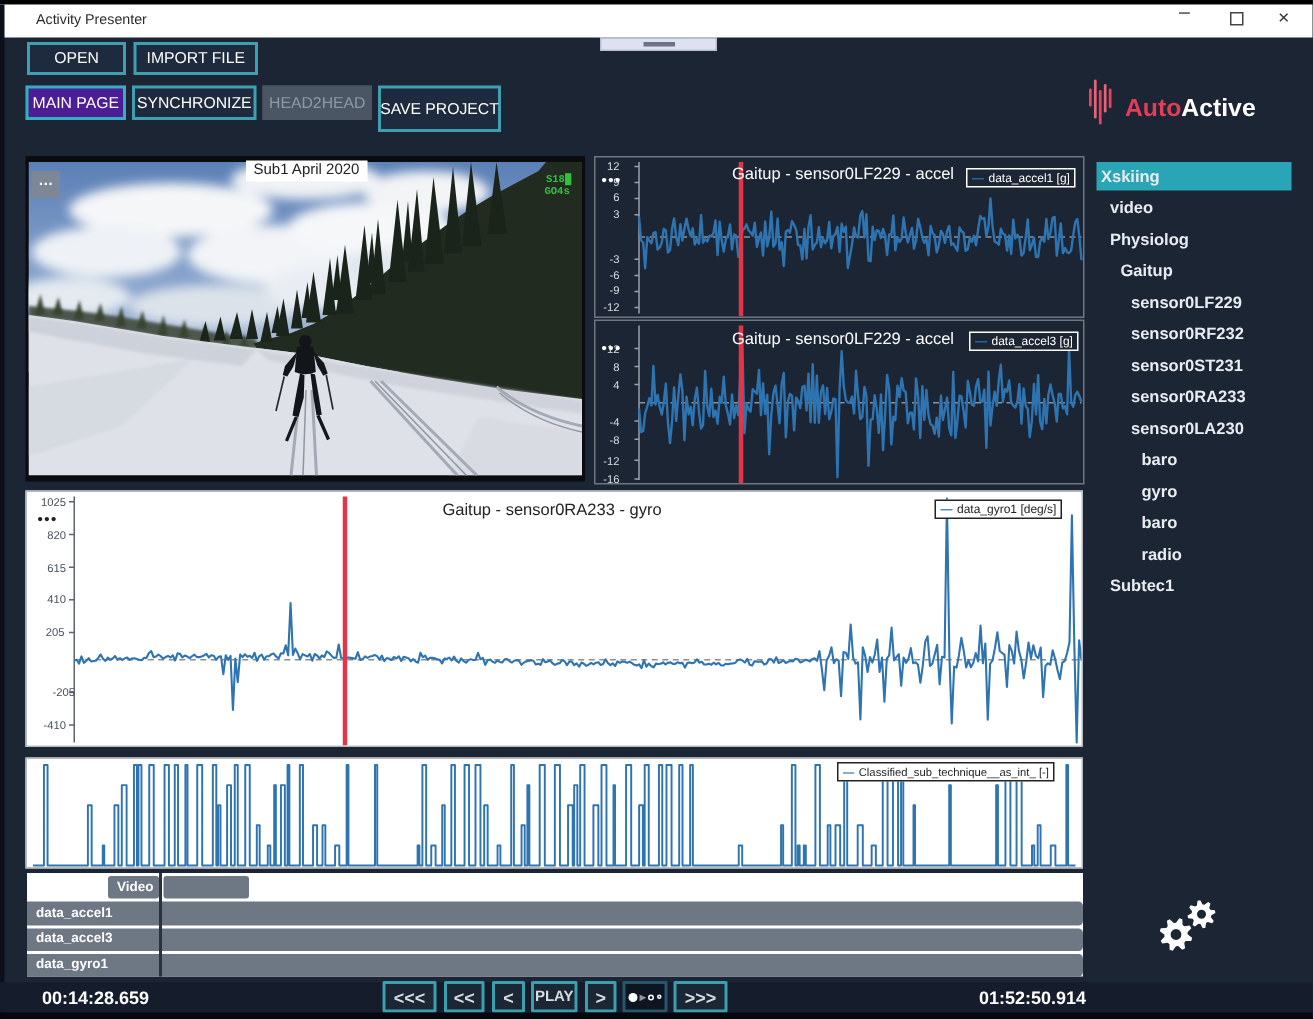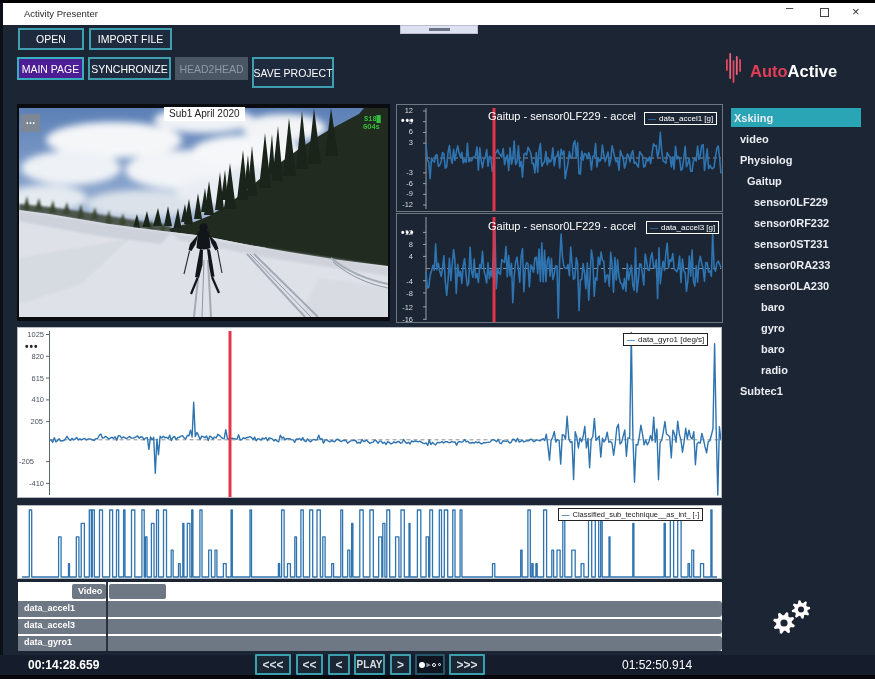--- a/index.html
+++ b/index.html
@@ -260,23 +260,24 @@
  </g>
  <polyline points="31.5,112.3 33.1,111.8 34.7,114.4 36.3,109.6 37.9,113.9 39.5,112.6 41.1,110.8 42.7,113.0 44.3,112.7 45.9,112.5 47.5,110.6 49.1,108.3 50.7,111.1 52.3,112.6 53.9,110.4 55.5,111.8 57.1,111.0 58.7,109.4 60.3,111.8 61.9,110.8 63.6,111.9 65.2,110.9 66.8,110.4 68.4,111.9 70.0,111.0 71.6,110.9 73.2,111.3 74.8,112.0 76.4,112.2 78.0,110.6 79.6,110.7 81.2,107.5 82.8,106.0 84.4,110.1 86.0,109.7 87.6,108.4 89.2,109.5 90.8,111.1 92.4,110.0 94.0,109.3 95.6,110.3 97.2,108.9 98.8,112.3 100.4,107.6 102.0,107.9 103.6,110.2 105.2,109.0 106.8,109.7 108.4,110.7 110.0,109.5 111.6,108.4 113.2,110.1 114.8,110.1 116.4,109.7 118.0,109.0 119.6,107.9 121.2,110.3 122.8,108.8 124.5,109.2 126.1,111.8 127.7,109.9 129.3,109.6 130.9,121.4 132.5,108.9 134.1,111.9 135.7,109.3 137.3,145.3 138.9,111.1 140.5,126.7 142.1,108.3 143.7,110.1 145.3,108.2 146.9,109.8 148.5,109.2 150.1,110.7 151.7,107.2 153.3,112.6 154.9,109.4 156.5,108.4 158.1,111.8 159.7,109.5 161.3,109.4 162.9,108.2 164.5,107.7 166.1,109.8 167.7,111.0 169.3,107.5 170.9,107.7 172.5,102.2 174.1,108.9 175.7,74.1 177.3,108.6 178.9,104.4 180.5,107.6 182.1,111.6 183.7,108.1 185.4,108.9 187.0,109.7 188.6,108.0 190.2,112.5 191.8,108.0 193.4,109.0 195.0,111.0 196.6,109.0 198.2,110.0 199.8,106.3 201.4,107.3 203.0,109.1 204.6,110.6 206.2,110.5 207.8,101.7 209.4,110.5 211.0,111.0 212.6,110.6 214.2,110.3 215.8,110.6 217.4,110.9 219.0,111.2 220.6,106.8 222.2,112.0 223.8,111.4 225.4,109.6 227.0,110.6 228.6,109.7 230.2,109.3 231.8,108.7 233.4,109.4 235.0,111.7 236.6,109.1 238.2,112.8 239.8,110.7 241.4,111.2 243.0,112.0 244.6,110.0 246.3,111.0 247.9,109.5 249.5,112.7 251.1,109.8 252.7,110.3 254.3,110.8 255.9,112.9 257.5,111.4 259.1,113.1 260.7,113.8 262.3,107.1 263.9,110.1 265.5,109.1 267.1,111.9 268.7,110.6 270.3,110.6 271.9,110.8 273.5,111.6 275.1,111.9 276.7,114.3 278.3,111.0 279.9,111.3 281.5,110.4 283.1,112.3 284.7,109.7 286.3,112.6 287.9,113.7 289.5,110.9 291.1,112.8 292.7,113.8 294.3,112.1 295.9,111.4 297.5,112.1 299.1,111.8 300.7,107.2 302.3,111.5 303.9,110.6 305.5,115.2 307.2,112.2 308.8,111.7 310.4,113.2 312.0,113.9 313.6,112.4 315.2,113.3 316.8,113.7 318.4,111.5 320.0,111.3 321.6,112.7 323.2,113.7 324.8,112.5 326.4,112.2 328.0,112.5 329.6,115.2 331.2,113.8 332.8,112.9 334.4,112.6 336.0,112.2 337.6,112.5 339.2,115.0 340.8,114.5 342.4,115.2 344.0,111.4 345.6,113.5 347.2,113.0 348.8,112.4 350.4,114.2 352.0,115.3 353.6,114.4 355.2,114.1 356.8,112.0 358.4,112.8 360.0,115.4 361.6,113.1 363.2,113.1 364.8,115.4 366.4,114.2 368.1,116.5 369.7,113.7 371.3,114.5 372.9,115.9 374.5,115.1 376.1,113.9 377.7,114.9 379.3,113.8 380.9,113.5 382.5,115.3 384.1,114.7 385.7,111.5 387.3,114.1 388.9,115.4 390.5,114.2 392.1,116.0 393.7,112.9 395.3,113.9 396.9,113.0 398.5,113.2 400.1,113.9 401.7,113.1 403.3,114.1 404.9,115.2 406.5,115.7 408.1,114.9 409.7,117.5 411.3,112.0 412.9,116.5 414.5,114.4 416.1,116.0 417.7,116.9 419.3,114.4 420.9,114.7 422.5,114.5 424.1,113.6 425.7,115.0 427.3,113.8 429.0,113.6 430.6,114.6 432.2,114.6 433.8,113.5 435.4,114.1 437.0,113.9 438.6,117.1 440.2,114.0 441.8,113.6 443.4,114.2 445.0,113.6 446.6,111.6 448.2,113.8 449.8,113.1 451.4,115.0 453.0,115.0 454.6,114.5 456.2,115.1 457.8,113.8 459.4,114.9 461.0,113.9 462.6,115.5 464.2,115.7 465.8,114.5 467.4,114.9 469.0,114.4 470.6,114.3 472.2,113.9 473.8,112.1 475.4,111.6 477.0,112.4 478.6,113.7 480.2,111.3 481.8,115.2 483.4,115.7 485.0,112.8 486.6,113.1 488.2,113.2 489.9,112.9 491.5,115.0 493.1,114.4 494.7,111.3 496.3,111.5 497.9,113.7 499.5,110.2 501.1,114.0 502.7,113.3 504.3,112.2 505.9,114.0 507.5,113.1 509.1,112.6 510.7,112.9 512.3,111.2 513.9,111.5 515.5,113.6 517.1,113.0 518.7,111.9 520.3,112.1 521.9,113.0 523.5,111.4 525.1,110.8 526.7,112.6 528.3,106.1 529.9,118.1 531.5,132.1 533.1,112.3 534.7,109.3 536.3,103.5 537.9,114.1 539.5,111.5 541.1,112.4 542.7,136.1 544.3,106.7 545.9,107.1 547.5,111.3 549.1,88.3 550.8,110.6 552.4,114.4 554.0,113.5 555.6,151.6 557.2,103.6 558.8,109.2 560.4,120.0 562.0,110.0 563.6,113.7 565.2,108.3 566.8,98.3 568.4,119.9 570.0,110.4 571.6,139.8 573.2,111.1 574.8,108.9 576.4,90.4 578.0,112.3 579.6,110.1 581.2,108.1 582.8,129.1 584.4,110.3 586.0,113.9 587.6,111.4 589.2,104.1 590.8,114.2 592.4,113.5 594.0,115.2 595.6,127.2 597.2,115.8 598.8,99.9 600.4,96.2 602.0,116.0 603.6,114.3 605.2,108.1 606.8,101.9 608.4,128.2 610.0,109.8 611.7,110.4 613.3,4.4 614.9,108.4 616.5,154.3 618.1,116.4 619.7,117.1 621.3,108.8 622.9,97.2 624.5,105.8 626.1,116.9 627.7,112.1 629.3,116.9 630.9,113.9 632.5,107.4 634.1,112.9 635.7,89.1 637.3,114.2 638.9,101.0 640.5,151.8 642.1,114.5 643.7,112.2 645.3,104.1 646.9,93.5 648.5,106.0 650.1,107.3 651.7,108.6 653.3,129.9 654.9,102.1 656.5,105.9 658.1,114.3 659.7,93.1 661.3,105.9 662.9,111.9 664.5,124.2 666.1,113.7 667.7,100.3 669.3,110.9 670.9,102.2 672.6,109.2 674.2,110.9 675.8,103.7 677.4,136.7 679.0,115.9 680.6,114.2 682.2,115.1 683.8,105.5 685.4,111.2 687.0,118.7 688.6,124.8 690.2,113.8 691.8,112.7 693.4,107.3 695.0,100.1 696.6,15.6 698.2,101.3 699.8,167.0 701.4,98.8 703.0,112.5" fill="none" stroke="#2e74b0" stroke-width="1.4" stroke-linejoin="round"></polyline>
  <line x1="212" y1="3" x2="212" y2="169" stroke="#e23648" stroke-width="3"></line>
 </svg>
 <div class="abs" style="left:0;top:0;width:26px;color:#4a525d">
  <div class="ylab" style="top:3px;width:26px">1025</div>
         <div class="ylab" style="top:24.8px;width:26px">820</div>
  <div class="ylab" style="top:46.6px;width:26px">615</div>
         <div class="ylab" style="top:68.4px;width:26px">410</div>
  <div class="ylab" style="top:90.2px;width:25px">205</div>
-        <div class="ylab" style="top:130.1px;width:16px">-205</div>
+        <div class="ylab" style="top:130.1px;width:32px">-205</div>
  <div class="ylab" style="top:151.9px;width:26px">-410</div>
 </div>
+<div class="abs" style="left:200px;top:6px;width:300px;text-align:center;color:#222;font-size:11px">Gaitup - sensor0RA233 - gyro</div>
 <div class="abs" style="left:7px;top:13px;color:#222;font-size:10px;font-weight:bold;letter-spacing:1px">•••</div>
 <div class="lgd" style="left:605px;top:5px;border:1px solid #222;background:#fff;color:#222">
  <span style="color:#2e74b0;font-weight:bold;margin-right:3px">—</span>data_gyro1 [deg/s]</div>
 </div>
 
 <div class="abs" style="left:17px;top:505px;width:705px;height:74px;background:#fff;border:1px solid #b6bac0">
 <svg width="703" height="72" viewBox="0 0 703 72" style="position:absolute;left:0;top:0">
  <polyline points="4.0,71.0 11.3,71.0 11.3,4.0 13.7,4.0 13.7,71.0 40.6,71.0 40.6,30.8 43.1,30.8 43.1,71.0 50.5,71.0 50.5,57.6 51.5,57.6 51.5,71.0 58.3,71.0 58.3,30.8 60.9,30.8 60.9,71.0 63.2,71.0 63.2,17.4 66.4,17.4 66.4,71.0 71.3,71.0 71.3,4.0 73.3,4.0 73.3,71.0 74.3,71.0 74.3,4.0 76.3,4.0 76.3,71.0 81.5,71.0 81.5,4.0 84.5,4.0 84.5,71.0 91.7,71.0 91.7,4.0 94.6,4.0 94.6,71.0 98.5,71.0 98.5,4.0 100.7,4.0 100.7,71.0 105.6,71.0 105.6,4.0 107.0,4.0 107.0,71.0 113.5,71.0 113.5,4.0 116.8,4.0 116.8,71.0 123.9,71.0 123.9,4.0 126.2,4.0 126.2,71.0 127.4,71.0 127.4,30.8 129.0,30.8 129.0,71.0 133.4,71.0 133.4,17.4 136.0,17.4 136.0,71.0 138.5,71.0 138.5,4.0 140.5,4.0 140.5,71.0 145.5,71.0 145.5,4.0 148.5,4.0 148.5,71.0 153.2,71.0 153.2,44.2 155.1,44.2 155.1,71.0 160.5,71.0 160.5,57.6 162.2,57.6 162.2,71.0 164.8,71.0 164.8,17.4 165.9,17.4 165.9,71.0 169.3,71.0 169.3,17.4 171.9,17.4 171.9,71.0 173.7,71.0 173.7,4.0 174.9,4.0 174.9,71.0 181.9,71.0 181.9,4.0 184.0,4.0 184.0,71.0 190.7,71.0 190.7,44.2 193.4,44.2 193.4,71.0 197.0,71.0 197.0,44.2 198.9,44.2 198.9,71.0 205.4,71.0 205.4,57.6 208.2,57.6 208.2,71.0 213.1,71.0 213.1,4.0 214.3,4.0 214.3,71.0 232.0,71.0 232.0,4.0 233.5,4.0 233.5,71.0 260.4,71.0 260.4,57.6 261.6,57.6 261.6,71.0 263.6,71.0 263.6,4.0 266.1,4.0 266.1,71.0 269.5,71.0 269.5,57.6 272.4,57.6 272.4,71.0 276.8,71.0 276.8,30.8 278.5,30.8 278.5,71.0 282.9,71.0 282.9,4.0 285.3,4.0 285.3,71.0 291.7,71.0 291.7,4.0 294.7,4.0 294.7,71.0 299.0,71.0 299.0,4.0 302.3,4.0 302.3,71.0 304.8,71.0 304.8,30.8 307.1,30.8 307.1,71.0 313.7,71.0 313.7,57.6 315.6,57.6 315.6,71.0 322.8,71.0 322.8,4.0 324.6,4.0 324.6,71.0 329.7,71.0 329.7,44.2 331.8,44.2 331.8,71.0 333.6,71.0 333.6,17.4 334.9,17.4 334.9,71.0 341.8,71.0 341.8,4.0 345.2,4.0 345.2,71.0 351.9,71.0 351.9,4.0 355.3,4.0 355.3,71.0 360.7,71.0 360.7,30.8 363.8,30.8 363.8,71.0 364.8,71.0 364.8,17.4 366.9,17.4 366.9,71.0 368.8,71.0 368.8,4.0 371.7,4.0 371.7,71.0 377.6,71.0 377.6,30.8 380.9,30.8 380.9,71.0 383.0,71.0 383.0,4.0 386.3,4.0 386.3,71.0 391.0,71.0 391.0,17.4 392.0,17.4 392.0,71.0 399.4,71.0 399.4,4.0 402.8,4.0 402.8,71.0 408.1,71.0 408.1,30.8 410.6,30.8 410.6,71.0 411.8,71.0 411.8,4.0 414.5,4.0 414.5,71.0 421.3,71.0 421.3,4.0 423.5,4.0 423.5,71.0 426.3,71.0 426.3,4.0 429.7,4.0 429.7,71.0 434.8,71.0 434.8,4.0 437.0,4.0 437.0,71.0 442.1,71.0 442.1,4.0 443.9,4.0 443.9,71.0 474.5,71.0 474.5,57.6 476.8,57.6 476.8,71.0 502.7,71.0 502.7,44.2 504.1,44.2 504.1,71.0 509.9,71.0 509.9,4.0 512.3,4.0 512.3,71.0 513.8,71.0 513.8,57.6 515.1,57.6 515.1,71.0 517.9,71.0 517.9,57.6 519.2,57.6 519.2,71.0 525.6,71.0 525.6,4.0 528.6,4.0 528.6,71.0 533.8,71.0 533.8,44.2 535.6,44.2 535.6,71.0 539.0,71.0 539.0,44.2 542.1,44.2 542.1,71.0 544.8,71.0 544.8,4.0 546.8,4.0 546.8,71.0 553.8,71.0 553.8,44.2 557.2,44.2 557.2,71.0 563.1,71.0 563.1,57.6 565.9,57.6 565.9,71.0 570.5,71.0 570.5,4.0 573.7,4.0 573.7,71.0 577.3,71.0 577.3,4.0 580.7,4.0 580.7,71.0 582.7,71.0 582.7,4.0 584.2,4.0 584.2,71.0 591.0,71.0 591.0,30.8 592.0,30.8 592.0,71.0 614.8,71.0 614.8,17.4 615.9,17.4 615.9,71.0 646.1,71.0 646.1,17.4 647.3,17.4 647.3,71.0 652.3,71.0 652.3,4.0 655.6,4.0 655.6,71.0 659.7,71.0 659.7,4.0 663.1,4.0 663.1,71.0 670.0,71.0 670.0,57.6 671.5,57.6 671.5,71.0 673.8,71.0 673.8,44.2 675.7,44.2 675.7,71.0 682.5,71.0 682.5,57.6 685.6,57.6 685.6,71.0 692.9,71.0 692.9,4.0 694.0,4.0 694.0,71.0 699.0,71.0" fill="none" stroke="#2e74b0" stroke-width="1.3" stroke-linejoin="round"></polyline>
 </svg>
 <div class="lgd" style="left:540px;top:2px;border:1px solid #222;background:#fff;color:#222;font-size:7.5px">
@@ -290,21 +291,21 @@
 <div class="tlrow" style="left:18px;top:601px;width:704px;height:16px;border-radius:0 3px 3px 0"></div>
 <div class="tllab" style="left:21px;top:601px">data_accel1</div>
 <div class="tlrow" style="left:18px;top:619px;width:704px;height:15px;border-radius:0 3px 3px 0"></div>
 <div class="tllab" style="left:21px;top:618px">data_accel3</div>
 <div class="tlrow" style="left:18px;top:636px;width:704px;height:15px;border-radius:0 3px 3px 0"></div>
 <div class="tllab" style="left:21px;top:635px">data_gyro1</div>
 <div class="abs" style="left:106px;top:582px;width:2px;height:69px;background:#2a3240"></div>
 
 <div class="abs" style="left:0;top:655px;width:875px;height:20px;background:#151d2c"></div>
 <div class="abs" style="left:28px;top:658px;color:#fff;font-size:12px;font-weight:bold">00:14:28.659</div>
-<div class="abs" style="left:622px;top:658px;width:102px;text-align:left;color:#fff;font-size:12px;font-weight:normal">01:52:50.914</div>
+<div class="abs" style="left:622px;top:658px;width:102px;text-align:right;color:#fff;font-size:12px;font-weight:bold">01:52:50.914</div>
 <div class="pbtn" style="left:255px;top:654px;width:36px;height:21px">&lt;&lt;&lt;</div>
 <div class="pbtn" style="left:296px;top:654px;width:27px;height:21px">&lt;&lt;</div>
 <div class="pbtn" style="left:328px;top:654px;width:22px;height:21px">&lt;</div>
 <div class="pbtn" style="left:354px;top:654px;width:31px;height:21px;font-size:10px">PLAY</div>
 <div class="pbtn" style="left:390px;top:654px;width:21px;height:21px">&gt;</div>
 <div class="pbtn" style="left:415px;top:654px;width:30px;height:21px;background:#0e1420;border-color:#27576a">
  <span style="width:6px;height:6px;background:#fff;border-radius:50%;display:inline-block"></span>
  <span style="color:#8b95a1;font-size:8px;margin:0 1px">▸</span>
  <span style="width:4px;height:4px;border:1px solid #fff;border-radius:50%;display:inline-block"></span>
  <span style="width:3px;height:3px;border:1px solid #fff;border-radius:50%;display:inline-block;margin-left:2px"></span>

